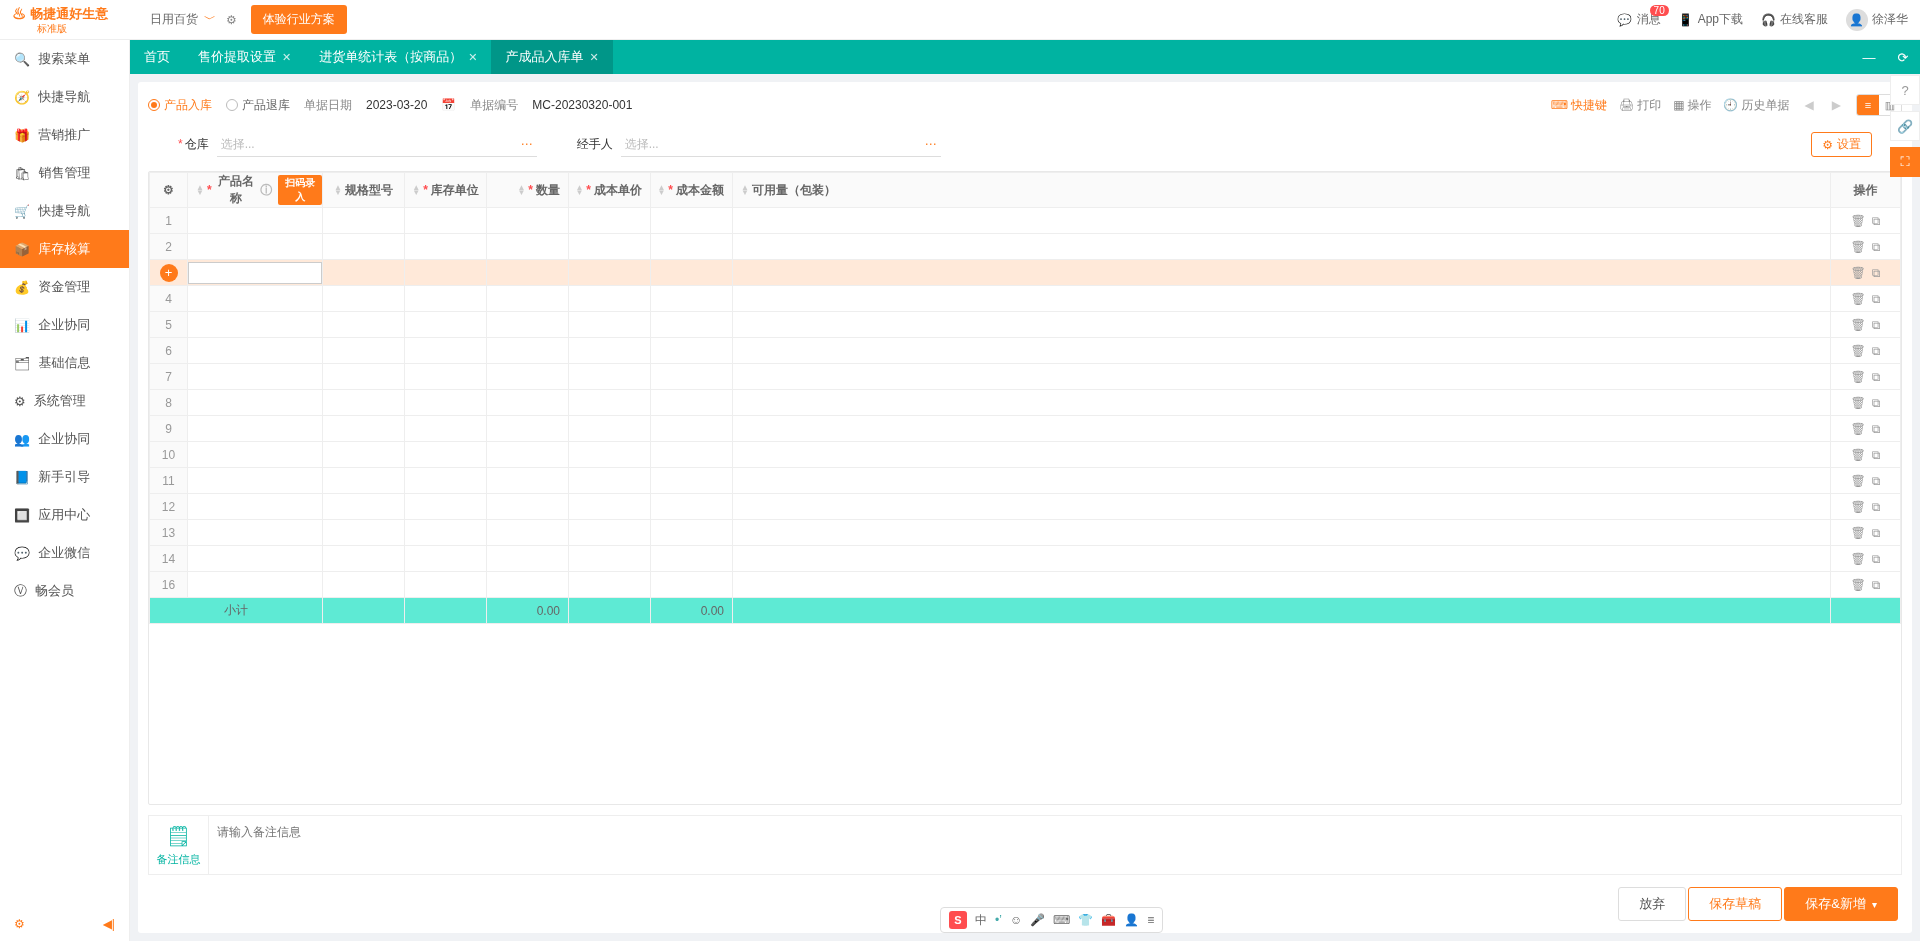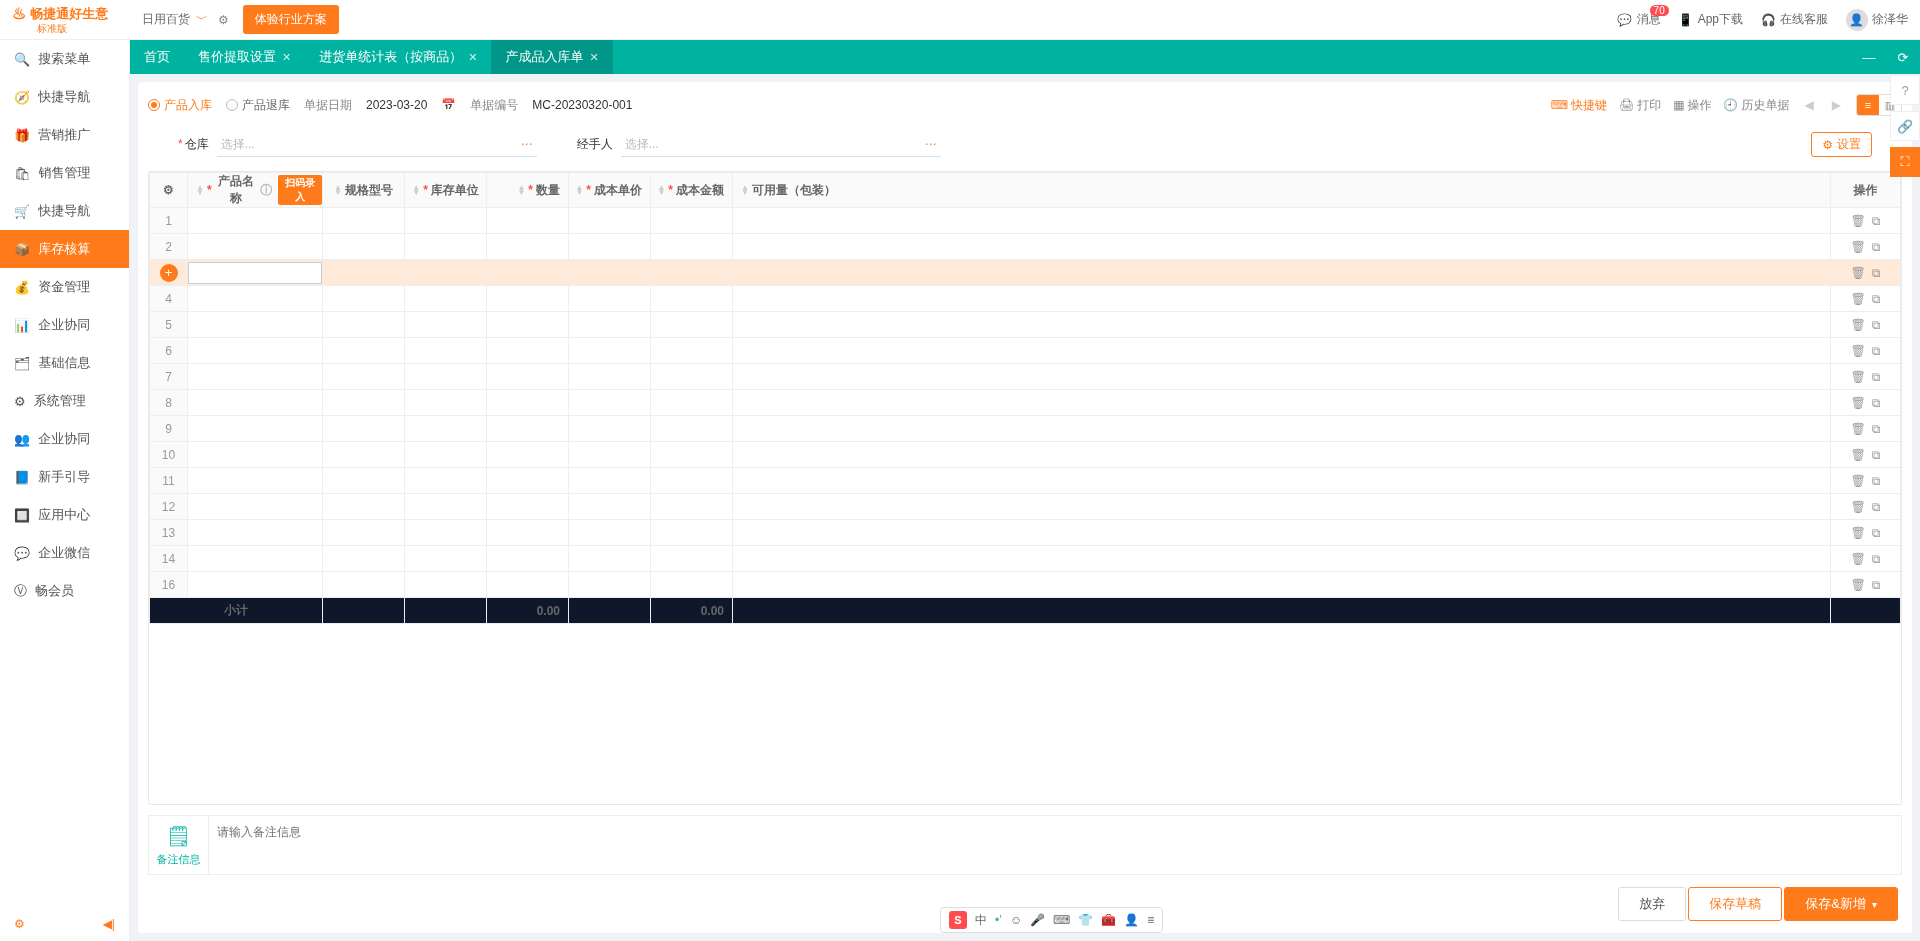--- a/index.html
+++ b/index.html
@@ -4,21 +4,21 @@
 <style>
 * { margin:0; padding:0; box-sizing:border-box; font-family:"Microsoft YaHei",Arial,sans-serif; }
 body { background:#f5f5f5; font-size:12px; color:#333; overflow:hidden; }
 .app { display:flex; flex-direction:column; height:100vh; }
 
 
 .topbar { height:40px; background:#fff; display:flex; align-items:center; padding:0 12px; border-bottom:1px solid #eee; }
 .logo-area { width:118px; display:flex; flex-direction:column; line-height:1.1; }
 .logo-main { display:flex; align-items:center; gap:4px; color:#ff7a1a; font-weight:bold; font-size:13px; }
 .logo-sub { color:#ff7a1a; font-size:10px; margin-left:25px; }
-.biz-select { display:flex; align-items:center; gap:6px; margin-left:12px; color:#666; }
+.biz-select { display:flex; align-items:center; gap:6px; margin-left:20px; color:#666; }
 .biz-select .chev { color:#ff7a1a; }
 .gear-top { margin-left:10px; color:#888; cursor:pointer; }
 .orange-btn { background:#ff7a1a; color:#fff; padding:6px 12px; border-radius:3px; margin-left:14px; cursor:pointer; }
 .top-right { margin-left:auto; display:flex; align-items:center; gap:18px; color:#666; }
 .top-right .item { display:flex; align-items:center; gap:4px; cursor:pointer; position:relative; }
 .badge { position:absolute; top:-6px; right:-8px; background:#ff4d4f; color:#fff; border-radius:8px; font-size:10px; padding:0 4px; }
 .avatar { width:22px; height:22px; border-radius:50%; background:#ddd; display:inline-flex; align-items:center; justify-content:center; color:#999; }
 
 
 .body { flex:1; display:flex; min-height:0; }
@@ -66,21 +66,21 @@
 th,td{border:1px solid #eee;padding:0;height:26px;font-size:12px;text-align:center;color:#666}
 th{background:#fafafa;position:sticky;top:0}
 th .hd{display:flex;align-items:center;justify-content:center;gap:3px;height:100%}
 th .hd.right{justify-content:flex-end;padding-right:8px}
 th .hd.left{justify-content:flex-start;padding-left:8px}
 .sort{display:inline-flex;flex-direction:column;line-height:5px;font-size:8px;color:#ccc}
 .star{color:#ff4d4f}
 .scan-tag{background:#ff7a1a;color:#fff;font-size:10px;padding:1px 4px;border-radius:2px;margin-left:3px}
 col.rn{width:38px} col.name{width:135px} col.spec{width:82px} col.unit{width:82px} col.qty{width:82px} col.price{width:82px} col.amt{width:82px} col.avail{} col.ops{width:70px}
 tr.active-row td{background:#ffe9d9}
-tr.subtotal td{background:#0f172a;font-weight:700}
+tr.subtotal td{background:#5eead4;font-weight:400}
 .rn-cell{background:#fafafa;color:#999}
 .add-btn{width:18px;height:18px;border-radius:50%;background:#ff7a1a;color:#fff;display:inline-flex;align-items:center;justify-content:center;font-size:13px;cursor:pointer}
 .cell-input{width:100%;height:22px;border:1px solid #ccc;outline:none;padding:0 4px}
 .ops-cell span{color:#999;cursor:pointer;margin:0 3px}
 td.right{text-align:right;padding-right:8px}
 
 
 .remark{margin-top:10px;display:flex;border:1px solid #eee;min-height:60px}
 .remark-ic{width:60px;display:flex;flex-direction:column;align-items:center;justify-content:center;gap:4px;color:#00b3a1;border-right:1px solid #eee;font-size:11px}
 .remark textarea{flex:1;border:none;resize:none;padding:8px;outline:none;font-size:12px;color:#0f172a}

